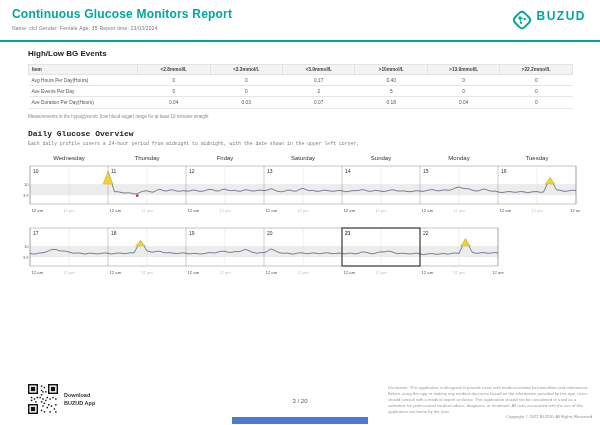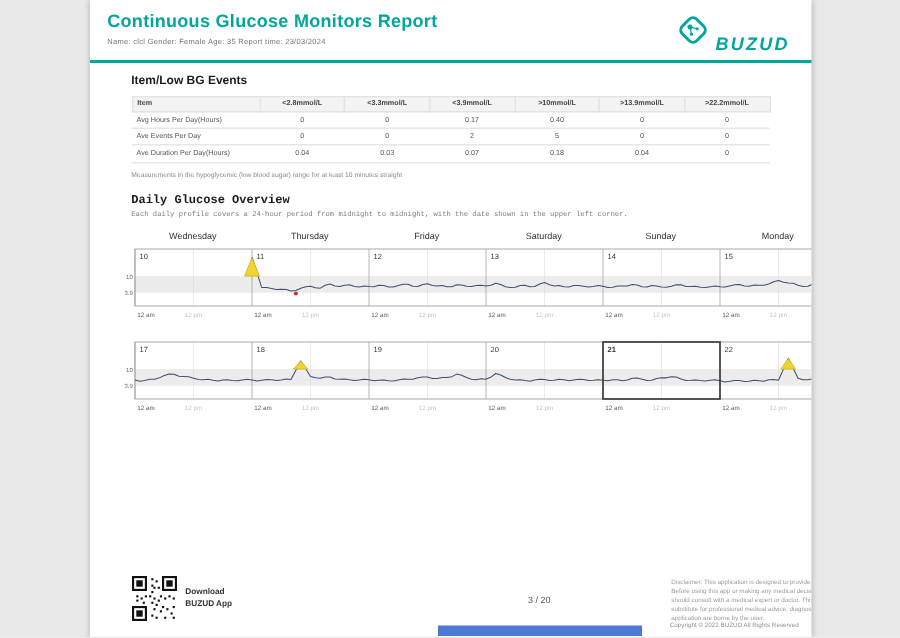--- a/index.html
+++ b/index.html
@@ -1,21 +1,21 @@
 <!DOCTYPE html>
 <html><head>
 <meta charset="utf-8">
 <style>
   html,body{margin:0;padding:0;background:#e8e8e8;}
-  .page{position:relative;width:481px;height:425px;background:#fff;font-family:"Liberation Sans",sans-serif;overflow:hidden;margin:0 auto;box-shadow:0 0 4px rgba(0,0,0,.25);}
+  .page{position:relative;width:600px;height:425px;background:#fff;font-family:"Liberation Sans",sans-serif;overflow:hidden;margin:0 auto;box-shadow:0 0 4px rgba(0,0,0,.25);}
   
   .hdr{position:absolute;top:7px;left:12px;right:12px;}
   .hdr-title{font-size:12px;font-weight:bold;color:#00A79D;letter-spacing:.2px;}
   .hdr-meta{font-size:5px;color:#777;margin-top:4px;letter-spacing:.2px;}
-  .brand{position:absolute;top:2px;right:2px;display:flex;align-items:flex-end;gap:4px;font-style:italic;}
+  .brand{position:absolute;top:2px;right:2px;display:flex;align-items:flex-start;gap:4px;}
   .brand-text{font-size:12px;font-weight:bold;color:#00A79D;letter-spacing:1.5px;}
   .hdr-rule{position:absolute;top:40px;left:0;width:600px;height:2px;background:#00A79D;}
   
   .sec1{position:absolute;top:49px;left:28px;right:27px;}
   .sec-h{font-size:8px;font-weight:bold;color:#1c1c1c;}
   table{width:100%;border-collapse:collapse;margin-top:6px;font-size:4.8px;color:#555;}
   thead th{background:#f3f3f3;border:0.5px solid #e3e3e3;padding:2px 3px;font-weight:bold;color:#444;text-align:center;}
   thead th:first-child{text-align:left;}
   tbody td,tbody th{border-bottom:0.5px solid #e6e6e6;padding:2.6px 3px;text-align:center;font-weight:normal;}
   tbody th{text-align:left;}
@@ -55,21 +55,21 @@
           <line x1="9" y1="9" x2="13.8" y2="10.2" stroke="#00A79D" stroke-width="0.8"></line>
           <line x1="9" y1="9" x2="10" y2="13.8" stroke="#00A79D" stroke-width="0.8"></line>
         </svg>
       </span>
       <span class="brand-text">BUZUD</span>
     </div>
   </div>
   <div class="hdr-rule"></div>
 
   <div class="sec1">
-    <div class="sec-h">Item/Low BG Events</div>
+    <div class="sec-h">High/Low BG Events</div>
     <table>
       <thead>
           <tr id="bg-thead-row">
             <th style="width: 20%;">Item</th>
             <th style="width: 13.3%;">&lt;2.8mmol/L</th>
             <th style="width: 13.3%;">&lt;3.3mmol/L</th>
             <th style="width: 13.3%;">&lt;3.9mmol/L</th>
             <th style="width: 13.3%;">&gt;10mmol/L</th>
             <th style="width: 13.3%;">&gt;13.9mmol/L</th>
             <th style="width: 13.3%;">&gt;22.2mmol/L</th>

